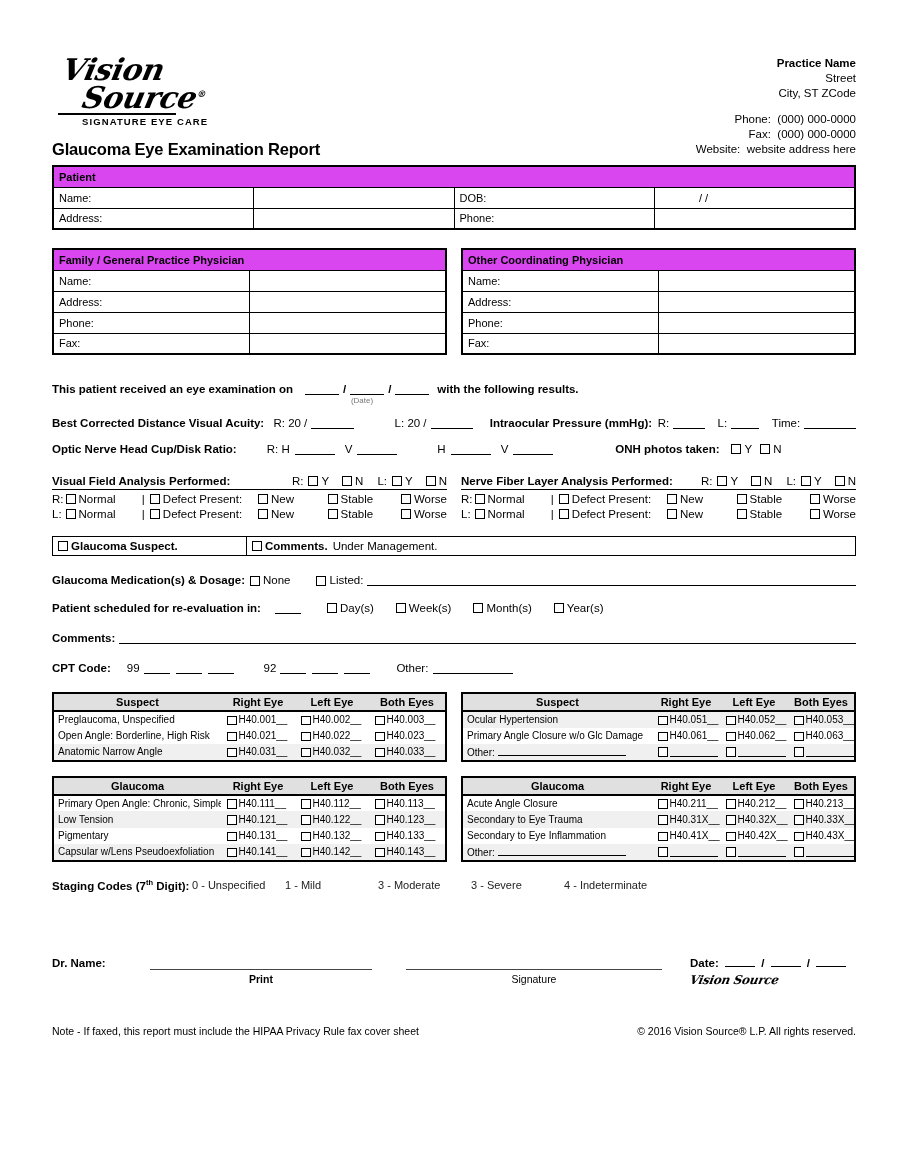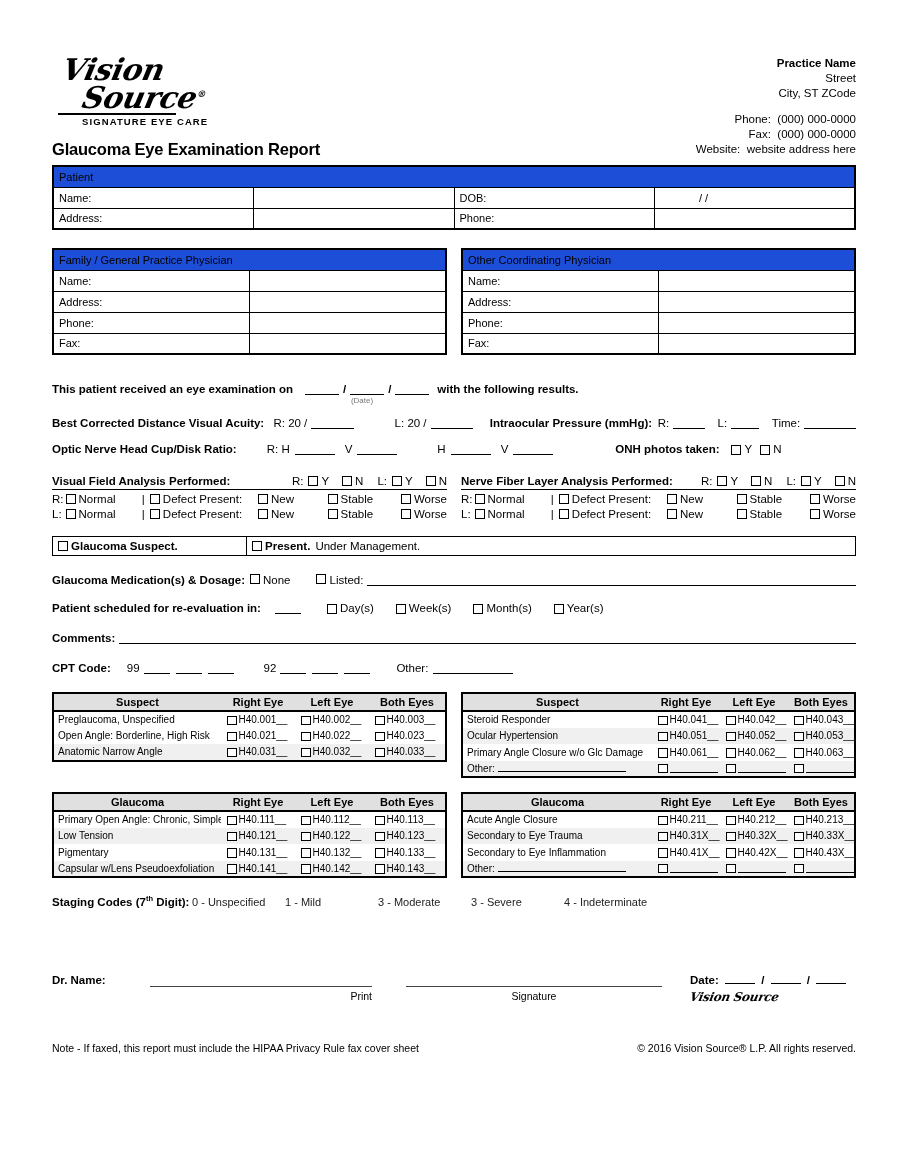--- a/index.html
+++ b/index.html
@@ -34,30 +34,30 @@
   .practice { position:absolute; right:0; top:56px; text-align:right; font-size:11.5px; line-height:15px; }
   .practice .pname { font-weight:bold; }
   .practice .gap { height:11px; }
 
   
   .title { font-size:16.5px; font-weight:bold; margin:14px 0 6px 0; letter-spacing:-0.2px; }
 
   
   table.blk { border-collapse:collapse; width:100%; border:2px solid #000; table-layout:fixed; }
   table.blk td { border:1px solid #000; height:21px; padding:1px 5px; font-size:11px; vertical-align:middle; }
-  td.hd { background:#1d4ed8; font-weight:normal; font-size:11.5px; border-bottom:2px solid #000; }
+  td.hd { background:#d946ef; font-weight:bold; font-size:11.5px; border-bottom:2px solid #000; }
   td.lbl { width:62px; }
 
   .two-col { display:flex; gap:14px; margin-top:18px; }
   .two-col > div { flex:1 1 0; min-width:0; }
   .two-col td.lbl { width:60px; }
 
   
   .sect { margin-top:22px; }
-  .row { display:flex; align-items:flex-end; font-size:11.5px; white-space:nowrap; }
+  .row { display:flex; align-items:center; font-size:11.5px; white-space:nowrap; }
   .b { font-weight:bold; }
   .ul { display:inline-block; border-bottom:1px solid #000; height:12px; } .ul.w26 { width:26px; } .ul.w30 { width:30px; }
   .ul.w34 { width:34px; } .ul.w40 { width:40px; } .ul.w46 { width:46px; }
   .ul.w56 { width:56px; } .ul.w80 { width:80px; }
   .datecap { font-size:8px; color:#777; text-align:center; margin-top:1px; }
 
   
   .cb { display:inline-block; width:10px; height:10px; border:1.4px solid #000; background:#fff;
         vertical-align:-1px; margin-right:3px; flex:none; }
 
@@ -76,21 +76,21 @@
   .ana-line .c5 { display:flex; align-items:center; }
   .yn { display:flex; align-items:center; }
   .yn .g { width:13px; }
 
   
   .susbar { display:flex; border:1.6px solid #000; margin-top:16px; height:20px; align-items:center; font-size:11.5px; }
   .susbar .c { display:flex; align-items:center; padding:0 5px; height:100%; }
   .susbar .c.first { width:194px; border-right:1.6px solid #000; }
 
   
-  .flexline { display:flex; font-size:11.5px; margin-top:20px; }
+  .flexline { display:flex; align-items:flex-end; font-size:11.5px; margin-top:20px; }
   .grow-ul { flex:1 1 auto; border-bottom:1px solid #000; height:12px; }
 
   
   .codewrap { display:flex; gap:14px; margin-top:18px; }
   .codewrap > div { flex:1 1 0; min-width:0; }
   table.code { border-collapse:collapse; width:100%; border:2px solid #000; table-layout:fixed; }
   table.code th { background:#e0e0e0; font-size:11px; font-weight:bold; text-align:center;
                   border-bottom:2px solid #000; height:18px; padding:0 2px; }
   table.code th.nm { text-align:center; }
   table.code td { font-size:10px; height:16.5px; padding:0 0 0 4px; white-space:nowrap; overflow:hidden; }
@@ -108,21 +108,21 @@
 
   
   .sig { display:flex; margin-top:64px; align-items:flex-end; }
   .sig .dr { font-weight:bold; font-size:11.5px; width:98px; padding-bottom:1px; }
   .sig .sline { border-bottom:1.4px solid #444; height:13px; }
   .sig .s1 { width:222px; }
   .sig .s2 { width:256px; margin-left:34px; }
   .sig .dt { margin-left:28px; font-size:11.5px; font-weight:bold; padding-bottom:1px; }
   .sigcap { display:flex; font-size:10.5px; margin-top:3px; }
   .sigcap .p1 { width:98px; }
-  .sigcap .p2 { width:222px; text-align:right; }
+  .sigcap .p2 { width:222px; text-align:center;font-weight:bold; }
   .sigcap .p3 { width:256px; margin-left:34px; text-align:center; }
   .sigcap .p4 { margin-left:28px; }
   .minilogo { font-family:"DejaVu Serif", serif; font-style:italic; font-weight:bold;
               font-size:12px; transform:skewX(-12deg); letter-spacing:-0.3px; }
 
   .footer { display:flex; justify-content:space-between; font-size:10.5px; margin-top:38px; }
 </style>
 </head>
 <body>
 
@@ -432,21 +432,21 @@
     </div>
   </div>
 
   <div class="susbar">
     <span class="c first">
       <span class="cb"></span>
       <span class="b">Glaucoma Suspect.</span>
     </span>
     <span class="c">
       <span class="cb"></span>
-      <span class="b">Present.</span>
+      <span class="b">Comments.</span>
       <span style="width:5px"></span>
       <span>Under Management.</span>
     </span>
   </div>
 
   <div class="flexline" style="margin-top:18px">
     <span class="b">Glaucoma Medication(s) &amp; Dosage:</span>
     <span style="width:5px"></span>
     <span class="cb"></span>
     <span>None</span>
@@ -575,41 +575,20 @@
 
     <div>
       <table class="code">
         <tbody>
             <tr>
           <th class="nm" style="width:190px">Suspect</th>
           <th style="width:68px">Right Eye</th>
           <th style="width:68px">Left Eye</th>
           <th>Both Eyes</th>
         </tr>
-        <tr>
-          <td>Steroid Responder</td>
-          <td class="code">
-                <span class="codecell">
-                  <span class="cb"></span>
-                  <span>H40.041__</span>
-                </span>
-              </td>
-          <td class="code">
-                <span class="codecell">
-                  <span class="cb"></span>
-                  <span>H40.042__</span>
-                </span>
-              </td>
-          <td class="code">
-                <span class="codecell">
-                  <span class="cb"></span>
-                  <span>H40.043__</span>
-                </span>
-              </td>
-        </tr>
         <tr class="alt">
           <td>Ocular Hypertension</td>
           <td class="code">
                 <span class="codecell">
                   <span class="cb"></span>
                   <span>H40.051__</span>
                 </span>
               </td>
           <td class="code">
                 <span class="codecell">

